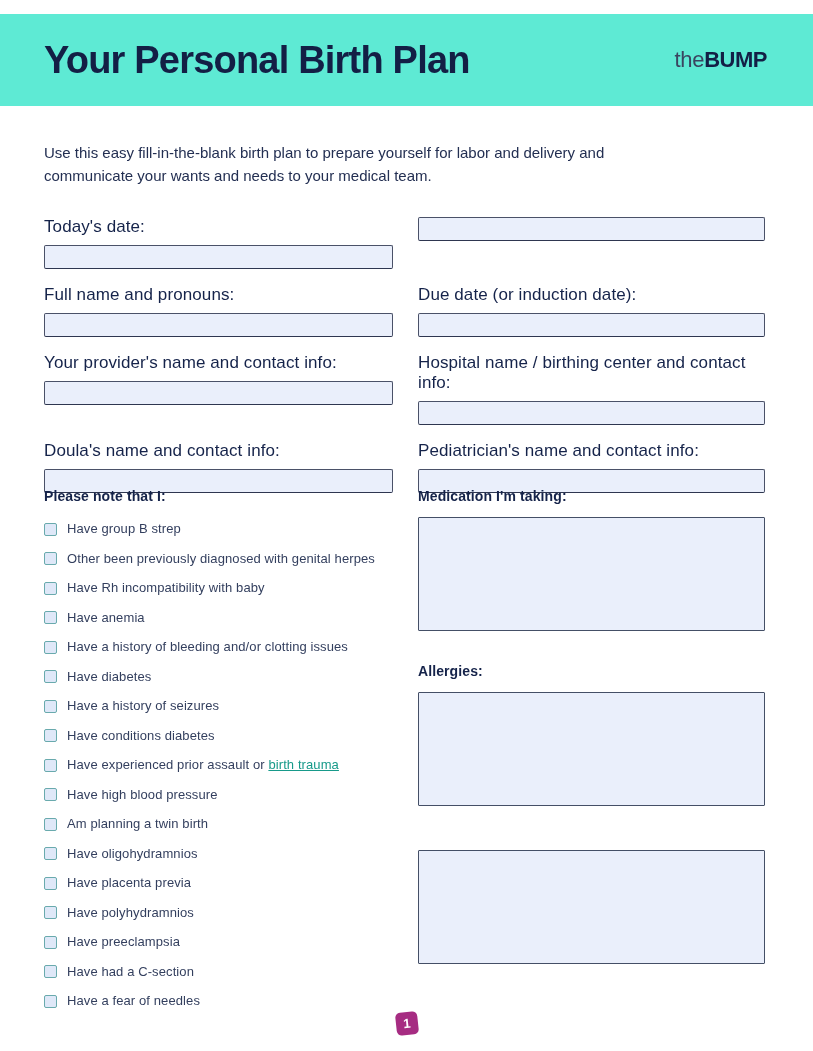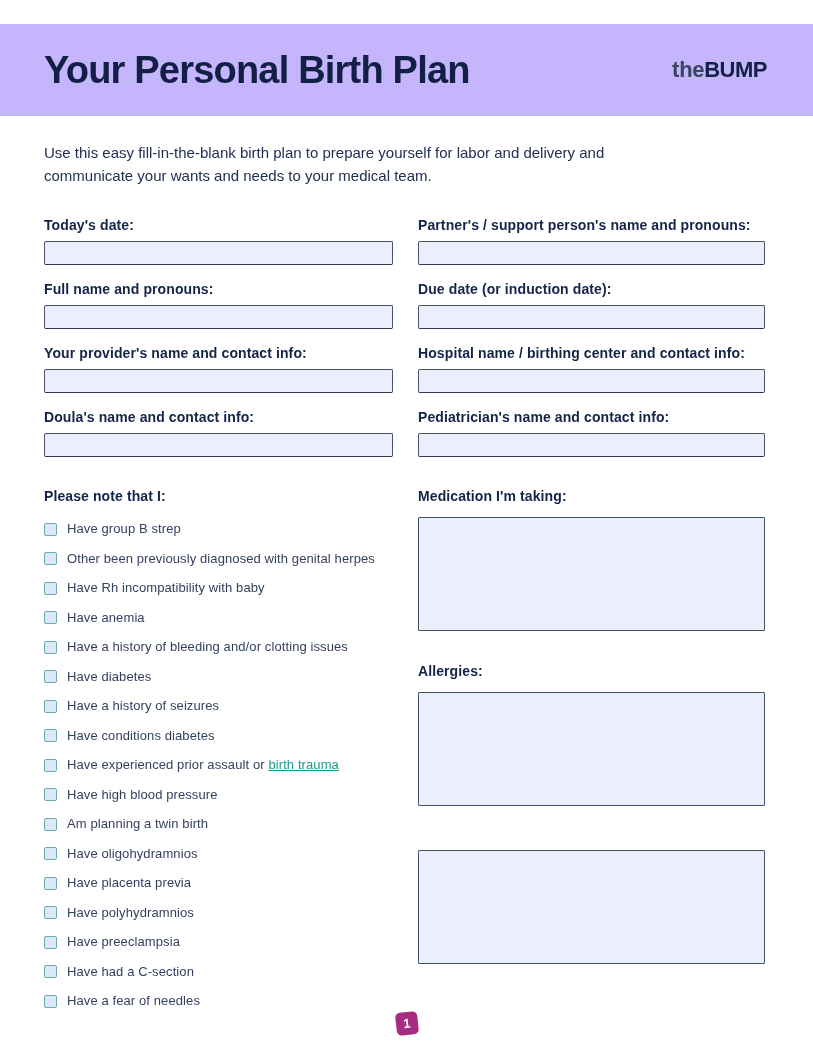--- a/index.html
+++ b/index.html
@@ -8,36 +8,36 @@
     position: relative;
     background: #ffffff;
     font-family: "Liberation Sans", sans-serif;
     color: #16234d;
     overflow: hidden;
   }
 
   
   .header-band {
     position: absolute;
-    top: 24px; left: 0; right: 0;
+    top: 14px; left: 0; right: 0;
     height: 92px;
-    background: #c4b5fd;
+    background: #5eead4;
     display: flex;
     align-items: center;
     justify-content: space-between;
     padding: 0 46px 0 44px;
   }
   .page-title {
     font-size: 38px;
     font-weight: bold;
     letter-spacing: -0.8px;
     color: #131f45;
   }
   .logo { font-size: 22px; letter-spacing: -0.3px; white-space: nowrap; }
-  .logo .logo-the { font-weight: bold; color: #3a4560; }
+  .logo .logo-the { font-weight: normal; color: #3a4560; }
   .logo .logo-bump { font-weight: bold; color: #131f45; letter-spacing: -0.5px; }
 
   
   .intro {
     position: absolute;
     top: 141px; left: 44px;
     width: 648px;
     font-size: 15px;
     line-height: 23px;
     color: #232f52;
@@ -48,22 +48,22 @@
     position: absolute;
     top: 217px; left: 44px;
     width: 721px;
     display: grid;
     grid-template-columns: 349px 347px;
     column-gap: 25px;
   }
   .field-cell { margin-bottom: 16px; }
   .field-label {
     display: block;
-    font-size: 14px;
-    font-weight: bold;
+    font-size: 17px;
+    font-weight: normal;
     color: #15234a;
     margin-bottom: 8px;
     letter-spacing: 0.1px;
   }
   .text-input {
     width: 100%;
     height: 24px;
     background: #eaeffb;
     border: 1.6px solid #4a5168;
     border-bottom-color: #2e3650;
@@ -159,21 +159,20 @@
 </header>
 
 <p class="intro">Use this easy fill-in-the-blank birth plan to prepare yourself for labor and delivery and communicate your wants and needs to your medical team.</p>
 
 <div class="field-grid">
   <div class="field-cell">
     <label class="field-label">Today's date:</label>
     <input class="text-input" type="text" value="" style="">
   </div>
   <div class="field-cell">
-    <label class="field-label">Partner's / support person's name and pronouns:</label>
     <input class="text-input" type="text" value="" style="">
   </div>
   <div class="field-cell">
     <label class="field-label">Full name and pronouns:</label>
     <input class="text-input" type="text" value="" style="">
   </div>
   <div class="field-cell">
     <label class="field-label">Due date (or induction date):</label>
     <input class="text-input" type="text" value="" style="">
   </div>

